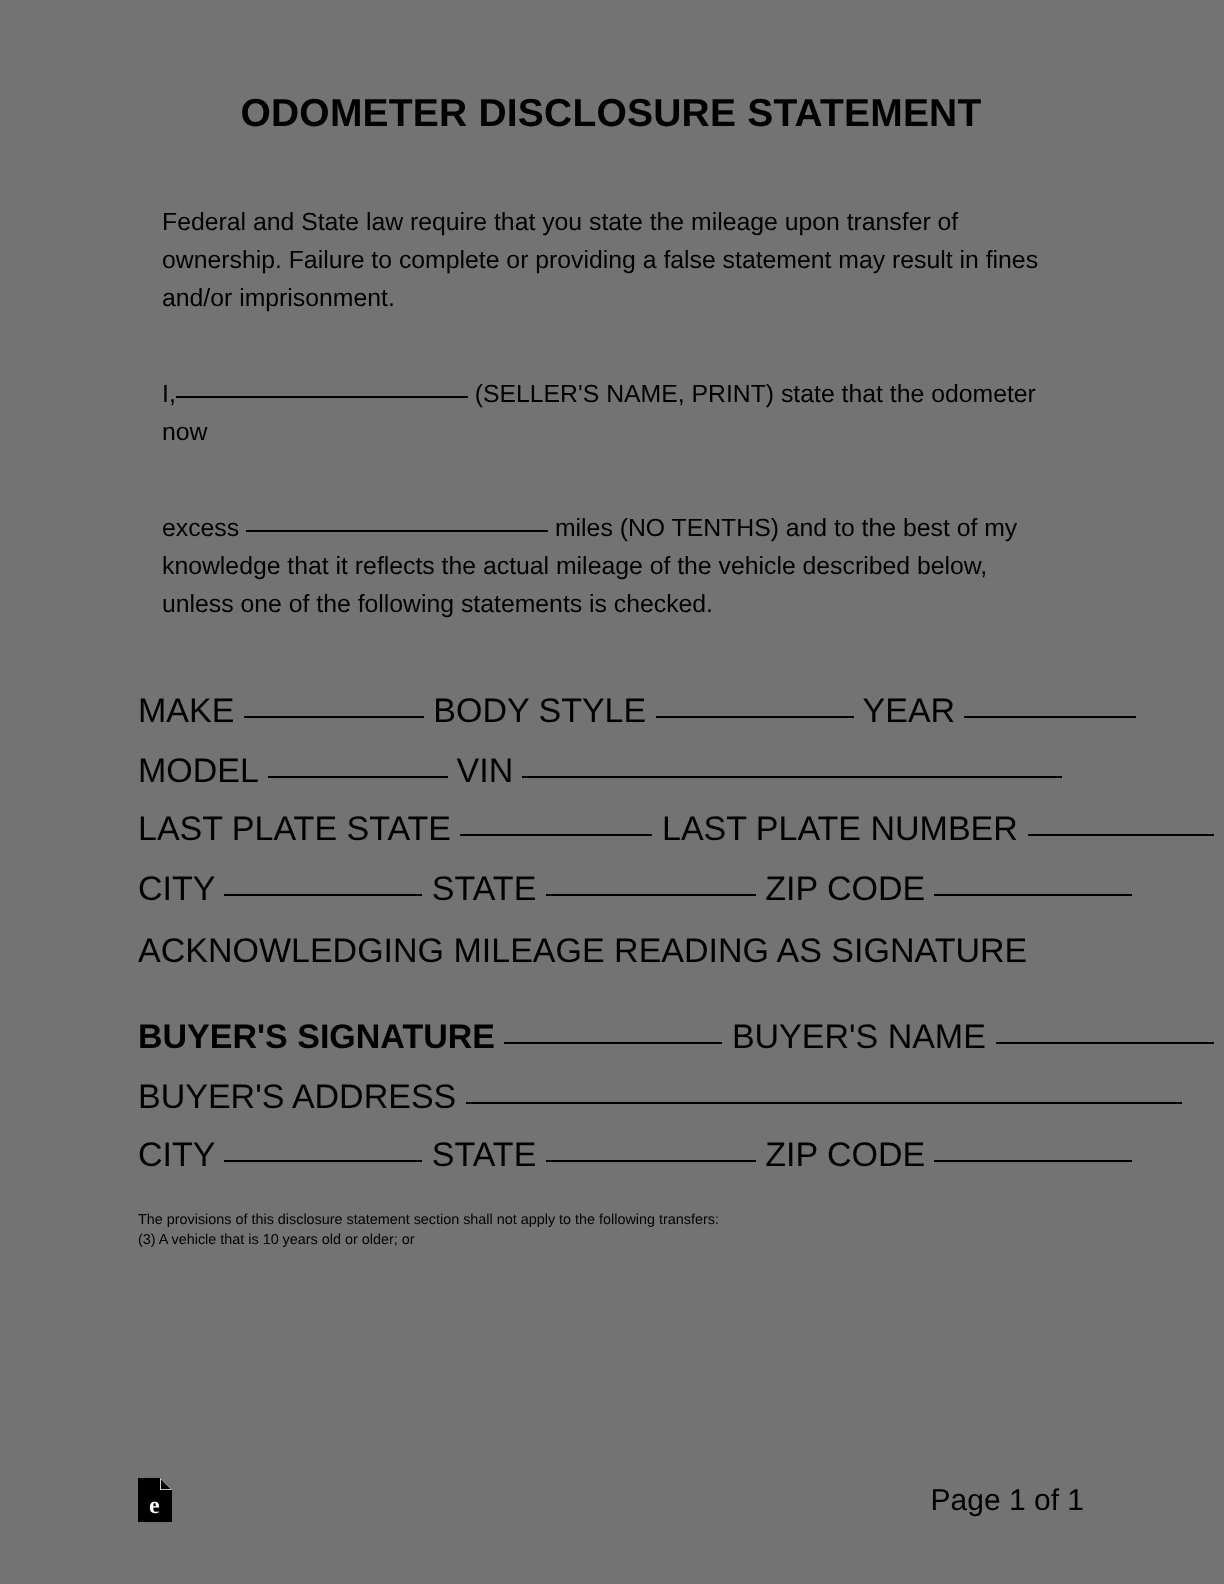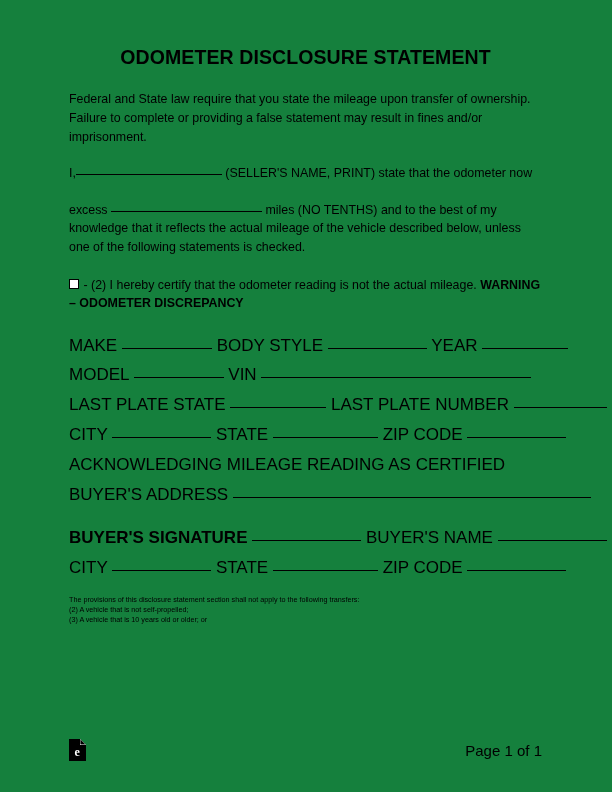--- a/index.html
+++ b/index.html
@@ -13,21 +13,21 @@
     font-family: "Liberation Sans", sans-serif;
     color: #000000;
     position: relative;
     overflow: hidden;
   }
   .page {
     position: absolute;
     left: 0; top: 0;
     width: 612px;
     height: 792px;
-    background: #15803d;
+    background: #737373;
   }
   .content {
     position: absolute;
     left: 69px;
     top: 0;
     width: 473px;
   }
 
   
   .doc-title {
@@ -37,21 +37,21 @@
     letter-spacing: 0.1px;
     margin: 0;
     padding-top: 47px;
     line-height: 1.1;
   }
 
   
   .para {
     font-size: 12.4px;
     line-height: 18.6px;
-    margin: 0;
+    margin: 12px;
     text-align: left;
   }
   .p-intro { padding-top: 22px; }
   .p-seller-decl { padding-top: 18px; }
   .p-reads { padding-top: 18px; }
   .p-check1 { padding-top: 19px; }
   .p-check2 { padding-top: 19px; }
 
   .bold { font-weight: bold; }
 
@@ -152,44 +152,42 @@
 
     <h1 class="doc-title">ODOMETER DISCLOSURE STATEMENT</h1>
 
     <p class="para p-intro">Federal and State law require that you state the mileage upon transfer of ownership. Failure to complete or providing a false statement may result in fines and/or imprisonment.</p>
 
     <p class="para p-seller-decl"><span>I,</span><span class="rule r-name"></span> <span>(SELLER'S NAME, PRINT) state that the odometer now</span></p>
 
     <p class="para p-reads"><span>excess</span> <span class="rule r-miles"></span> <span>miles (NO TENTHS) and to the best of my knowledge that it reflects the actual mileage of the vehicle described below, unless one of the following statements is checked.</span></p>
 
 
-    <p class="para p-check2"><span class="checkbox"></span> <span>- (2) I hereby certify that the odometer reading is not the actual mileage.</span> <span class="bold">WARNING – ODOMETER DISCREPANCY</span></p>
 
     <div class="field-row fr-make"><span>MAKE</span> <span class="rule r-make"></span> <span>BODY STYLE</span> <span class="rule r-bodystyle"></span> <span>YEAR</span> <span class="rule r-year"></span></div>
 
     <div class="field-row fr-model"><span>MODEL</span> <span class="rule r-model"></span> <span>VIN</span> <span class="rule r-vin"></span></div>
 
     <div class="field-row fr-plate"><span>LAST PLATE STATE</span> <span class="rule r-plstate"></span> <span>LAST PLATE NUMBER</span> <span class="rule r-plnumber"></span></div>
 
 
 
     <div class="field-row fr-sellercity"><span>CITY</span> <span class="rule r-city"></span> <span>STATE</span> <span class="rule r-state"></span> <span>ZIP CODE</span> <span class="rule r-zip"></span></div>
 
-    <div class="field-row fr-ack">ACKNOWLEDGING MILEAGE READING AS CERTIFIED</div>
+    <div class="field-row fr-ack">ACKNOWLEDGING MILEAGE READING AS SIGNATURE</div>
+
+    <div class="field-row fr-buyersig"><span class="bold">BUYER'S SIGNATURE</span> <span class="rule r-sig"></span> <span>BUYER'S NAME</span> <span class="rule r-signame"></span></div>
 
     <div class="field-row fr-buyeraddr"><span>BUYER'S ADDRESS</span> <span class="rule r-address"></span></div>
-
-    <div class="field-row fr-buyersig"><span class="bold">BUYER'S SIGNATURE</span> <span class="rule r-sig"></span> <span>BUYER'S NAME</span> <span class="rule r-signame"></span></div>
 
     <div class="field-row fr-buyercity"><span>CITY</span> <span class="rule r-city"></span> <span>STATE</span> <span class="rule r-state"></span> <span>ZIP CODE</span> <span class="rule r-zip"></span></div>
 
 
     <div class="fineprint">
       <div>The provisions of this disclosure statement section shall not apply to the following transfers:</div>
-      <div>(2) A vehicle that is not self-propelled;</div>
       <div>(3) A vehicle that is 10 years old or older; or</div>
 
     </div>
 
   </div>
 
   <div class="footer">
     <div class="logo">
       <svg width="17" height="22" viewBox="0 0 17 22" xmlns="http://www.w3.org/2000/svg">
         <path d="M0 0 H11 L17 6 V22 H0 Z" fill="#000000"></path>

